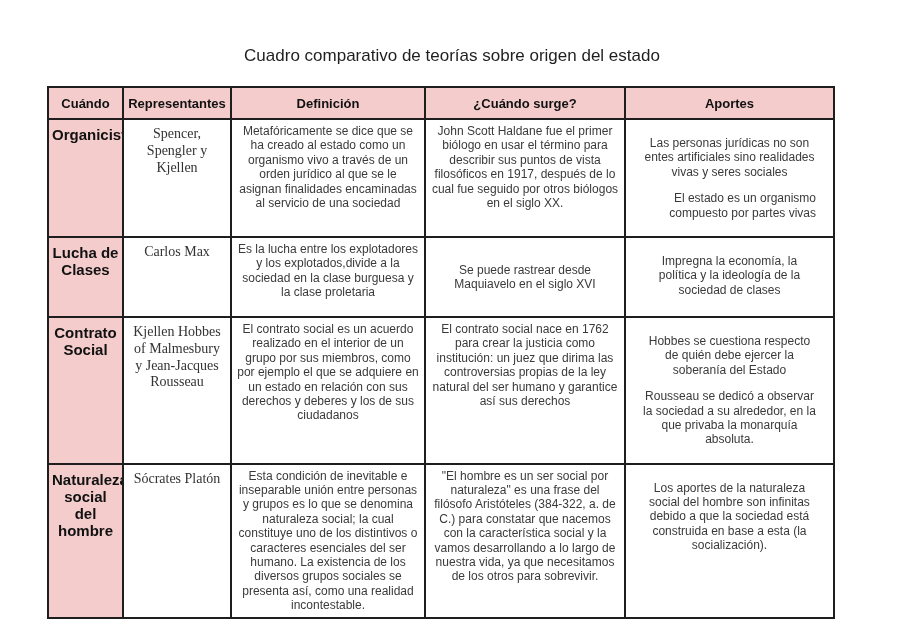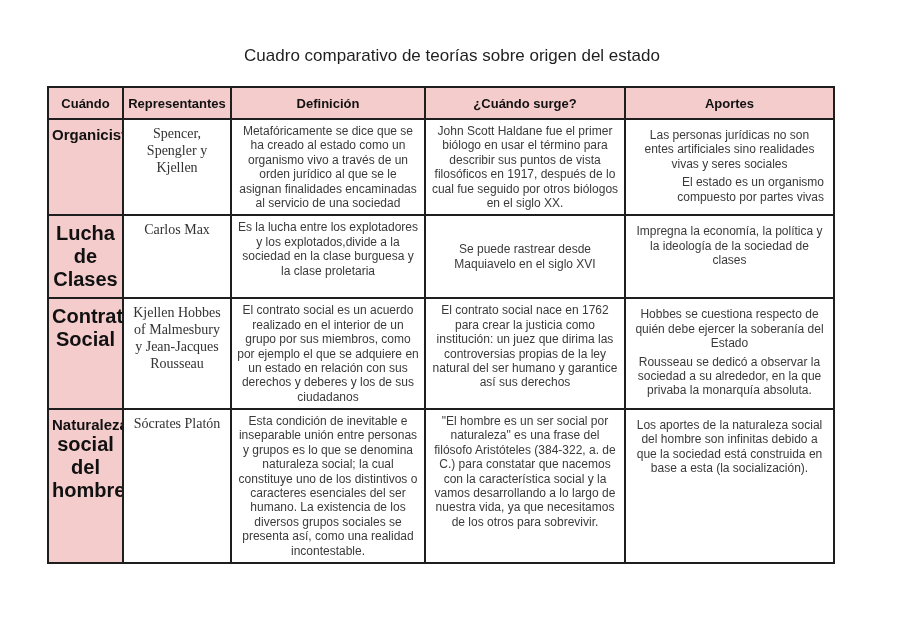--- a/index.html
+++ b/index.html
@@ -55,42 +55,42 @@
   
   tbody th.teoria {
     background: #f4cccc;
     vertical-align: top;
     text-align: center;
     padding: 6px 3px;
     color: #111111;
   }
   .t-line { font-weight: bold; line-height: 1.15; }
   .t-line.sm { font-size: 15px; }
-  .t-line.lg { font-size: 20px; }
+  .t-line.lg { font-size: 15px; }
 
   tbody td {
     vertical-align: top;
     text-align: center;
     color: #3a3a3a;
     padding: 4px 5px;
   }
   tbody td.rep {
     font-size: 14px;
     line-height: 1.2;
     color: #333333;
     padding-top: 6px;
     font-family: Liberation Serif, serif;
   }
   tbody td.body-text {
     font-size: 12px;
     line-height: 1.2;
   }
   tbody td.mid { vertical-align: middle; }
 
-  td.aportes p { margin: 4px; }
+  td.aportes p { margin: 12px; }
   td.aportes p.left { text-align: right; }
   td.aportes p.center { text-align: center; }
 </style>
 </head>
 <body>
 
 <div class="page">
   <h1 class="doc-title">Cuadro comparativo de teorías sobre origen del estado</h1>
 
   <table class="cmp">

